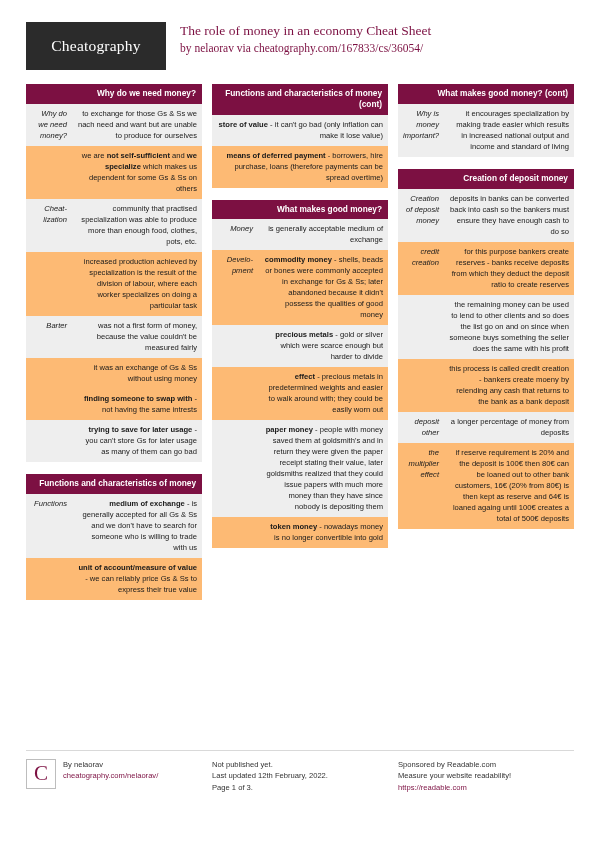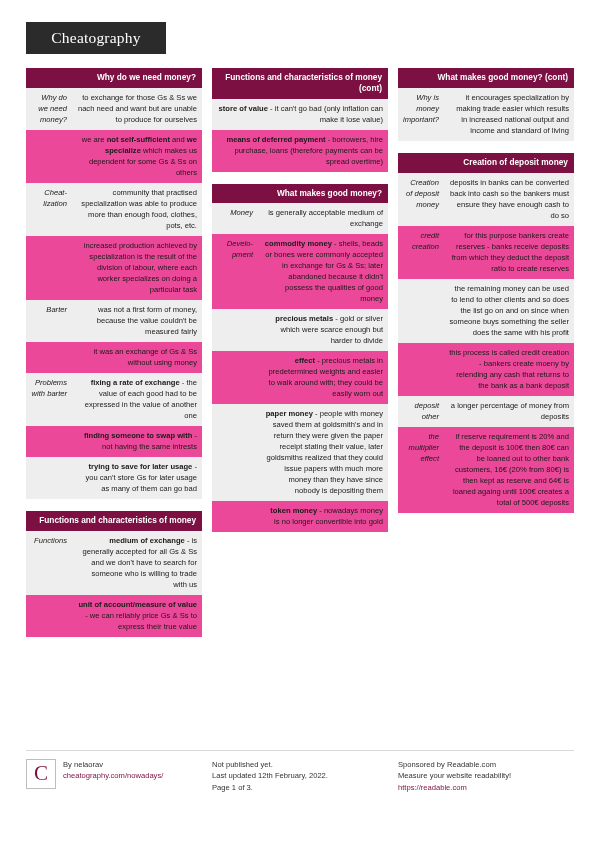--- a/index.html
+++ b/index.html
@@ -17,21 +17,21 @@
   }
   
   .header {
     display: flex;
     align-items: flex-start;
     gap: 14px;
     margin-bottom: 14px;
   }
   .logo {
     width: 140px;
-    height: 32px;
+    height: 48px;
     background: #2b2b2b;
     color: #fff;
     display: flex;
     align-items: center;
     justify-content: center;
     font-family: "Liberation Serif", serif;
     font-size: 15.5px;
     letter-spacing: .2px;
     flex: 0 0 auto;
   }
@@ -80,21 +80,21 @@
     padding: 4px 5px 5px 5px;
     vertical-align: top;
     color: #1a1a1a;
   }
   td.term {
     width: 46px;
     font-style: italic;
     color: #111;
   }
   tr.alt td { background: #eeeeee; }
-  tr.plain td { background: #ec4899; }
+  tr.plain td { background: #fdba74; }
   td.full { }
   b { font-weight: bold; }
 
   
   .footer {
     position: absolute;
     left: 26px;
     right: 26px;
     bottom: 56px;
     border-top: 1px solid #d9d9d9;
@@ -118,20 +118,26 @@
 </style>
 </head>
 <body>
 
 <div class="page">
 
   <div class="header">
     <div class="logo">
       <span class="fancy">Cheatography</span>
     </div>
+    <div class="titlebox">
+      <div class="title">The role of money in an economy Cheat Sheet</div>
+      <div class="subtitle">
+        <span>by </span><a href="#">nelaorav</a><span> via </span><a href="#">cheatography.com/167833/cs/36054/</a>
+      </div>
+    </div>
   </div>
 
   <div class="cols">
 
     <div class="col">
 
       <div class="card">
         <div class="card-head">Why do we need money?</div>
         <table class="tbl">
           <tbody>
@@ -151,24 +157,20 @@
             <td class="term"></td>
             <td>increased production achieved by specialization is the result of the division of labour, where each worker specializes on doing a particular task</td>
           </tr>
           <tr class="alt">
             <td class="term">Barter</td>
             <td>was not a first form of money, because the value couldn't be measured fairly</td>
           </tr>
           <tr class="plain">
             <td class="term"></td>
             <td>it was an exchange of Gs &amp; Ss without using money</td>
-          </tr>
-          <tr class="alt">
-            <td class="term">Problems with barter</td>
-            <td><b>fixing a rate of exchange</b> - the value of each good had to be expressed in the value of another one</td>
           </tr>
           <tr class="plain">
             <td class="term"></td>
             <td><b>finding someone to swap with</b> - not having the same intrests</td>
           </tr>
           <tr class="alt">
             <td class="term"></td>
             <td><b>trying to save for later usage</b> - you can't store Gs for later usage as many of them can go bad</td>
           </tr>
         </tbody>
@@ -290,21 +292,21 @@
       </div>
 
     </div>
   </div>
 
   <div class="footer">
     <div class="fcol first">
       <div class="cheatobox">C</div>
       <div>
         <div class="byline"><span>By </span><span>nelaorav</span></div>
-        <div><a href="#">cheatography.com/nowadays/</a></div>
+        <div><a href="#">cheatography.com/nelaorav/</a></div>
       </div>
     </div>
     <div class="fcol">
       <div>Not published yet.</div>
       <div>Last updated 12th February, 2022.</div>
       <div>Page 1 of 3.</div>
     </div>
     <div class="fcol">
       <div><span>Sponsored by </span><span>Readable.com</span></div>
       <div>Measure your website readability!</div>

